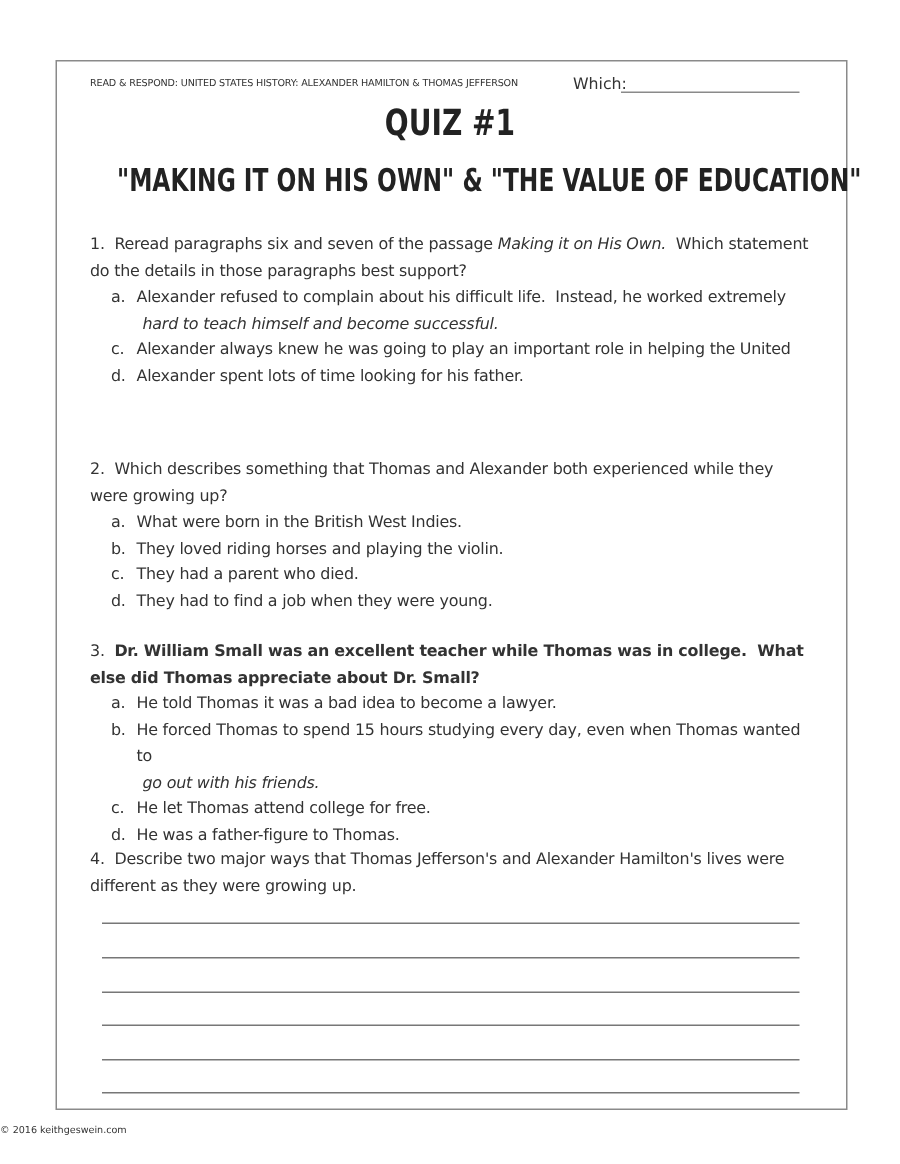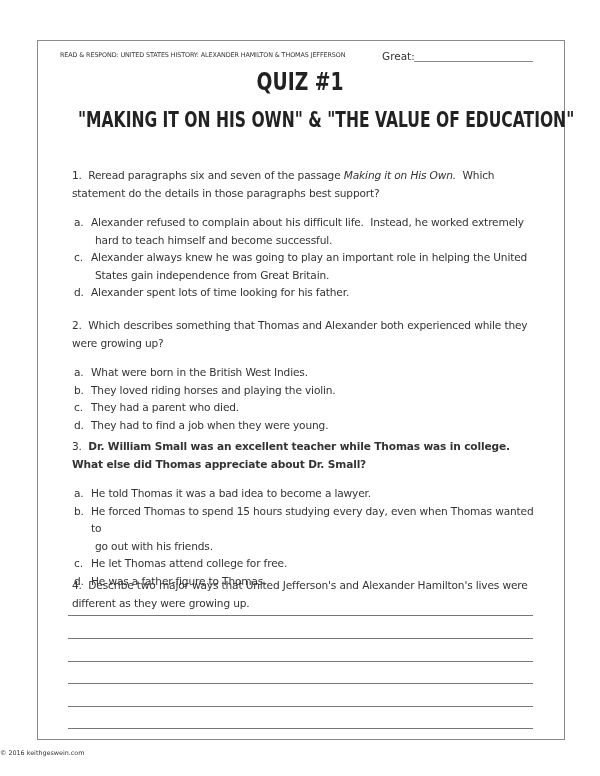--- a/index.html
+++ b/index.html
@@ -77,21 +77,21 @@
     .q {
       position: absolute;
       left: 60px;
       width: 480px;
       font-size: 10.6px;
       line-height: 17.5px;
       color: #333;
       letter-spacing: -0.15px;
     }
     .q .stem {
-      margin: 12px;
+      margin: 0;
     }
     .q .opts {
       margin: 0;
       padding: 0;
       list-style: none;
     }
     .q .opt {
       position: relative;
       padding-left: 24px;
       text-indent: -17px;
@@ -99,20 +99,21 @@
     }
     .q .opt .letter {
       display: inline-block;
       width: 17px;
       text-indent: 0;
     }
     .q .opt.wrap .cont {
       display: block;
       text-indent: 0;
       padding-left: 4px;
+      font-style: italic;
     }
     .ital { font-style: italic; }
     .answer-line {
       position: absolute;
       left: 68px;
       width: 465px;
       height: 0;
       border-top: 1px solid #777;
     }
     .footer {
@@ -124,31 +125,31 @@
       font-size: 6.4px;
       color: #333;
     }
   </style>
 </head>
 <body>
 
 <div class="sheet"></div>
 
 <div class="header-line">READ &amp; RESPOND: UNITED STATES HISTORY: ALEXANDER HAMILTON &amp; THOMAS JEFFERSON</div>
-<div class="name-label">Great:</div>
+<div class="name-label">Which:</div>
 <div class="name-line"></div>
 
 <div class="quiz-title">QUIZ #1</div>
 <div class="quiz-subtitle">"MAKING IT ON HIS OWN" &amp; "THE VALUE OF EDUCATION"</div>
 
 <div class="q" style="top:155px;">
   <p class="stem"><span>1.</span>&nbsp; <span>Reread paragraphs six and seven of the passage </span><span class="ital">Making it on His Own.</span><span style="white-space:pre-wrap;">  Which statement do the details in those paragraphs best support?</span></p>
   <ul class="opts">
     <li class="opt wrap"><span class="letter">a.</span><span style="white-space:pre;margin-top:32px;">Alexander refused to complain about his difficult life.  Instead, he worked extremely</span><span class="cont">hard to teach himself and become successful.</span></li>
-    <li class="opt wrap"><span class="letter">c.</span><span>Alexander always knew he was going to play an important role in helping the United</span><span class="cont">States gain independence from Great Britain.</span></li>
+    <li class="opt wrap"><span class="letter">c.</span><span>Alexander always knew he was going to play an important role in helping the United</span></li>
     <li class="opt"><span class="letter">d.</span><span>Alexander spent lots of time looking for his father.</span></li>
   </ul>
 </div>
 
 <div class="q" style="top:305px;">
   <p class="stem"><span>2.</span>&nbsp; <span>Which describes something that Thomas and Alexander both experienced while they were growing up?</span></p>
   <ul class="opts">
     <li class="opt"><span class="letter">a.</span><span>What were born in the British West Indies.</span></li>
     <li class="opt"><span class="letter">b.</span><span>They loved riding horses and playing the violin.</span></li>
     <li class="opt"><span class="letter">c.</span><span>They had a parent who died.</span></li>
@@ -160,21 +161,21 @@
   <p class="stem"><span>3.</span>&nbsp; <span style="white-space:pre-wrap;font-weight:bold;">Dr. William Small was an excellent teacher while Thomas was in college.  What else did Thomas appreciate about Dr. Small?</span></p>
   <ul class="opts">
     <li class="opt"><span class="letter">a.</span><span>He told Thomas it was a bad idea to become a lawyer.</span></li>
     <li class="opt wrap"><span class="letter">b.</span><span>He forced Thomas to spend 15 hours studying every day, even when Thomas wanted to</span><span class="cont">go out with his friends.</span></li>
     <li class="opt"><span class="letter">c.</span><span>He let Thomas attend college for free.</span></li>
     <li class="opt"><span class="letter">d.</span><span>He was a father-figure to Thomas.</span></li>
   </ul>
 </div>
 
 <div class="q" style="top:565px;">
-  <p class="stem"><span>4.</span>&nbsp; <span>Describe two major ways that United Jefferson's and Alexander Hamilton's lives were different as they were growing up.</span></p>
+  <p class="stem"><span>4.</span>&nbsp; <span>Describe two major ways that Thomas Jefferson's and Alexander Hamilton's lives were different as they were growing up.</span></p>
 </div>
 
 <div class="answer-line" style="top:615px;"></div>
 <div class="answer-line" style="top:638px;"></div>
 <div class="answer-line" style="top:661px;"></div>
 <div class="answer-line" style="top:683px;"></div>
 <div class="answer-line" style="top:706px;"></div>
 <div class="answer-line" style="top:728px;"></div>
 
 <div class="footer">© 2016 keithgeswein.com</div>

